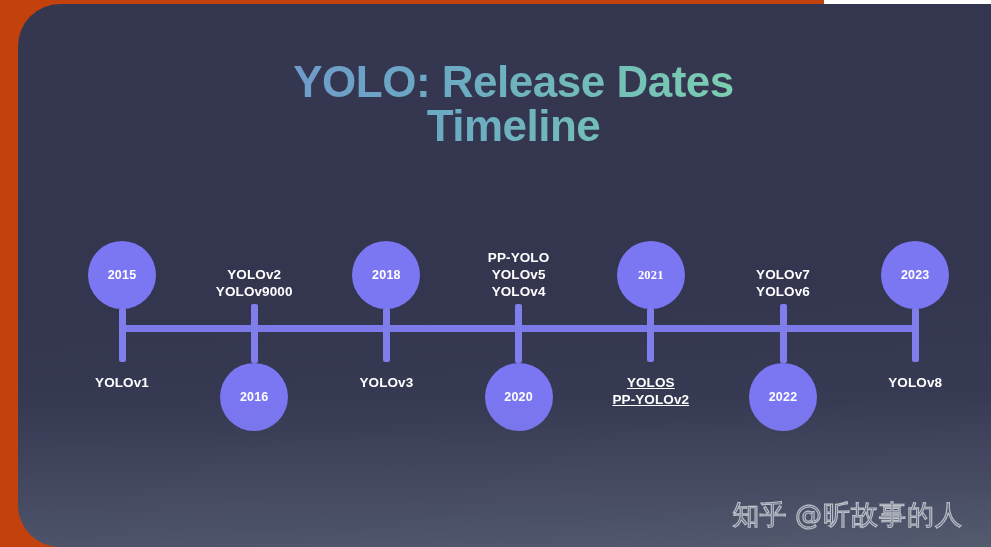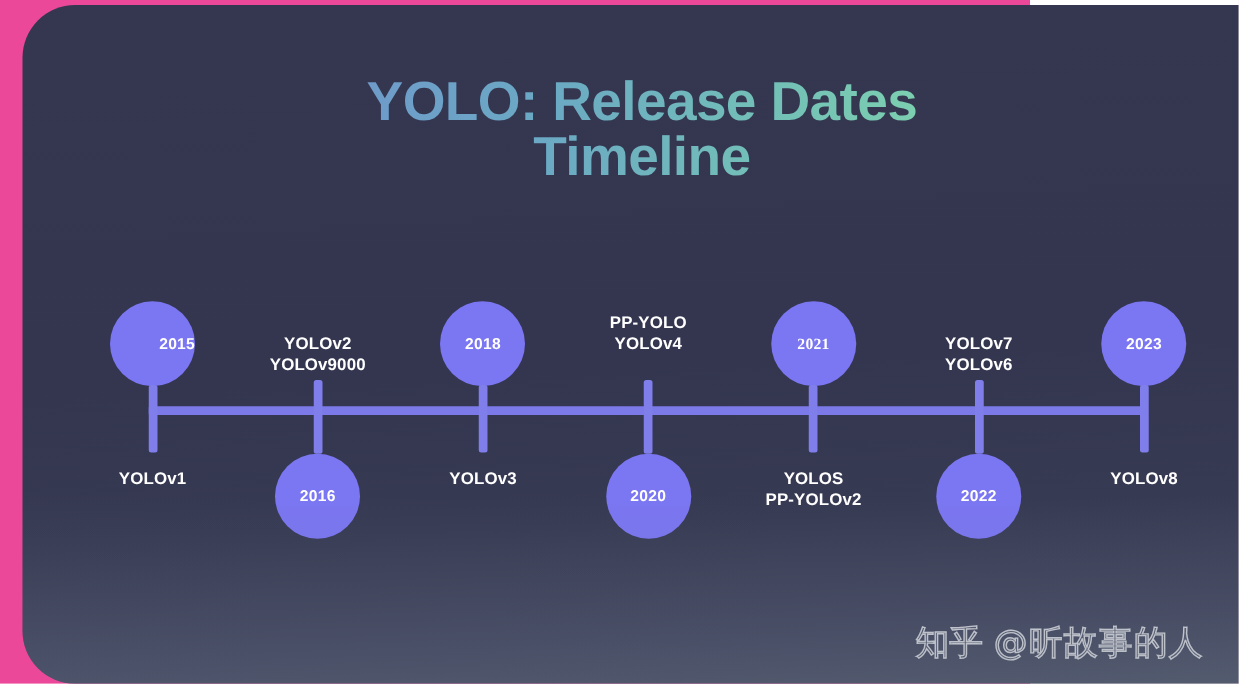--- a/index.html
+++ b/index.html
@@ -12,21 +12,21 @@
     height: 547px;
     overflow: hidden;
     font-family: "Liberation Sans", sans-serif;
   }
 
   
   #stage {
     position: relative;
     width: 824px;
     height: 547px;
-    background: #ec4899;
+    background: #c2410c;
   }
   #panel {
     position: absolute;
     left: 18px;
     top: 4px;
     width: 973px;
     height: 543px;
     border-radius: 42px 0 0 42px;
     background: linear-gradient(177deg, #353750 0%, #343650 52%, #373a53 74%, #40445c 90%, #4a5064 100%);
     overflow: hidden;
@@ -139,21 +139,21 @@
 
     <div id="title">
       <span>YOLO: Release Dates</span>
       <span class="l2">Timeline</span>
     </div>
 
     <div id="timeline">
       <div class="axis"></div>
 
     <div class="node">
-          <div class="circle" style="left: 70px; top: 237px; justify-content: flex-end;">
+          <div class="circle" style="left: 70px; top: 237px;">
             <span class="year">2015</span>
           </div>
           <div class="stem" style="left: 100.5px; top: 304px; height: 54px;"></div>
           <div class="vlabel" style="width: 220px; left: -6px; top: 370px;">
             <div>YOLOv1</div>
           </div>
         </div>
         <div class="node">
           <div class="circle" style="left: 202.2px; top: 359px;">
             <span class="year">2016</span>
@@ -173,29 +173,30 @@
             <div>YOLOv3</div>
           </div>
         </div>
         <div class="node">
           <div class="circle" style="left: 466.6px; top: 359px;">
             <span class="year">2020</span>
           </div>
           <div class="stem" style="left: 497.1px; top: 300px; height: 59px;"></div>
           <div class="vlabel" style="width: 220px; left: 390.6px; top: 245px;">
             <div>PP-YOLO</div>
+            <div>YOLOv5</div>
             <div>YOLOv4</div>
           </div>
         </div>
         <div class="node">
           <div class="circle" style="left: 598.8px; top: 237px; font-family: Liberation Serif, serif;">
             <span class="year">2021</span>
           </div>
           <div class="stem" style="left: 629.3px; top: 304px; height: 54px;"></div>
-          <div class="vlabel" style="width: 220px; left: 522.8px; top: 370px;">
+          <div class="vlabel" style="width: 220px; left: 522.8px; top: 370px; text-decoration: underline;">
             <div>YOLOS</div>
             <div>PP-YOLOv2</div>
           </div>
         </div>
         <div class="node">
           <div class="circle" style="left: 731px; top: 359px;">
             <span class="year">2022</span>
           </div>
           <div class="stem" style="left: 761.5px; top: 300px; height: 59px;"></div>
           <div class="vlabel" style="width: 220px; left: 655px; top: 262px; text-align: center;">

